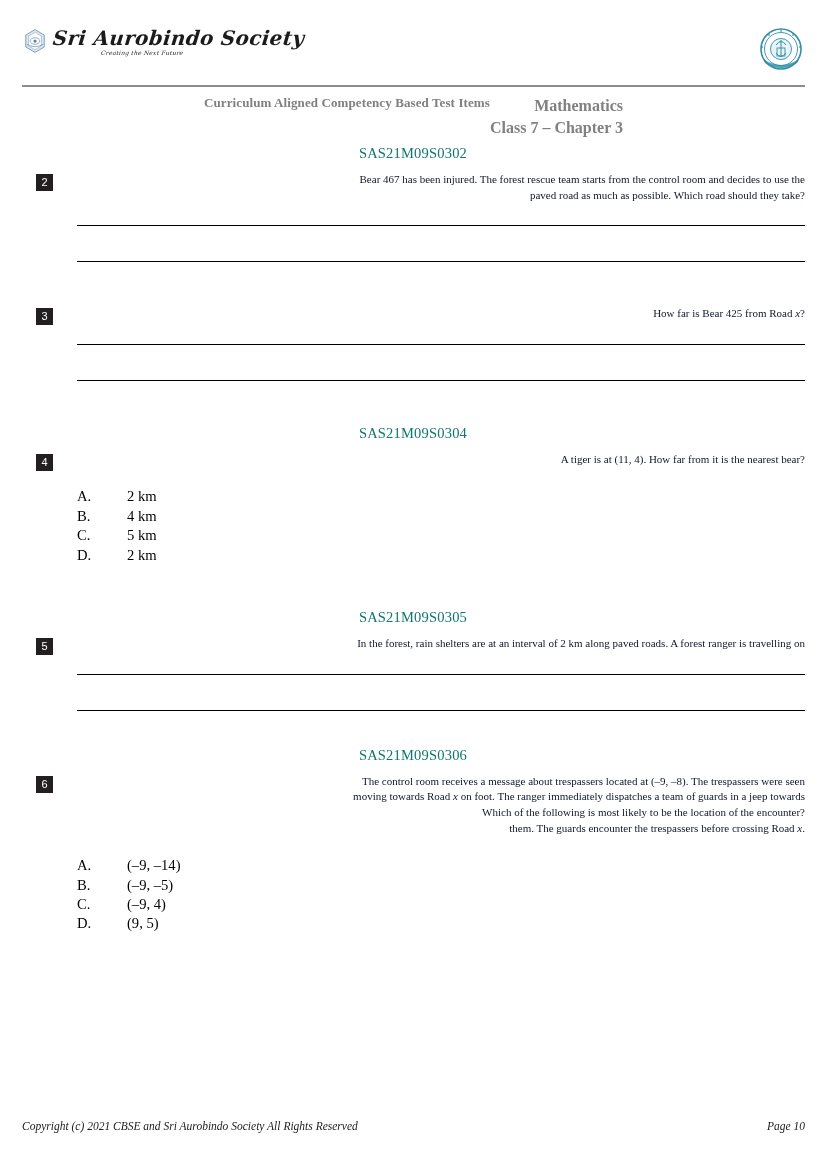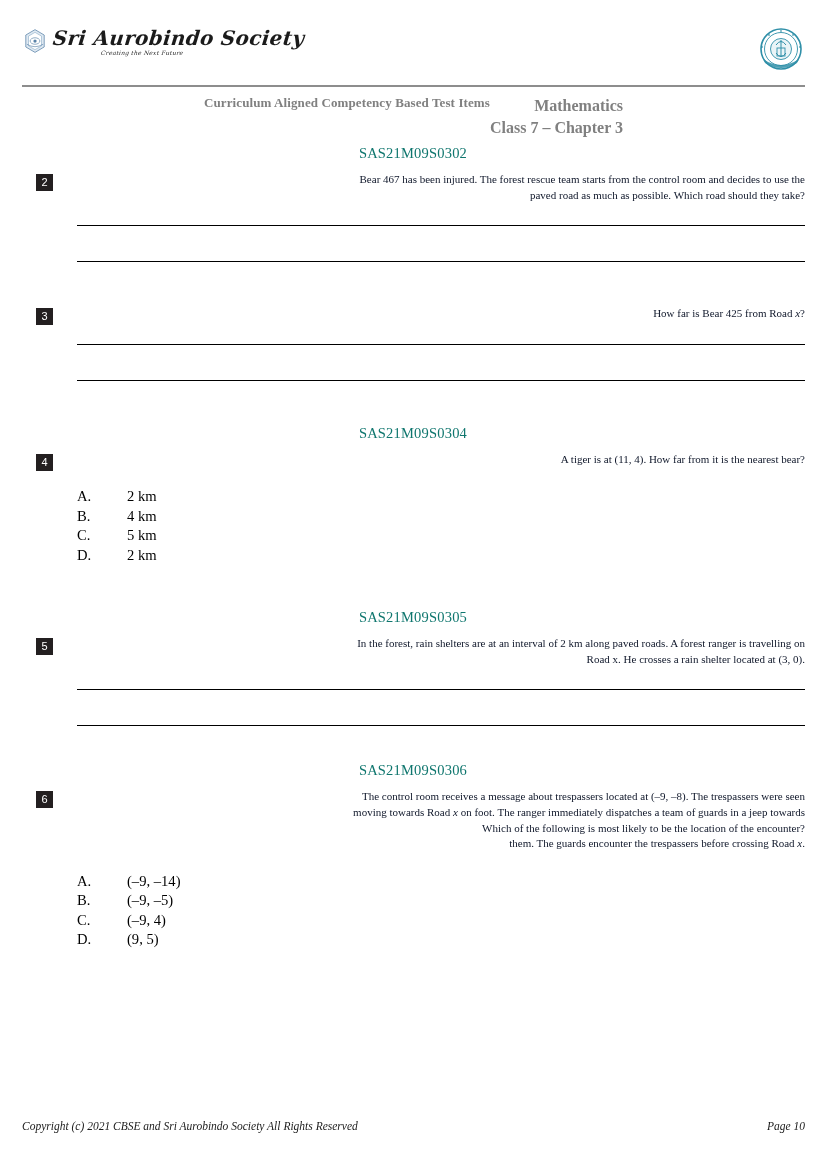--- a/index.html
+++ b/index.html
@@ -311,21 +311,20 @@
     </div>
 
     <div class="gap-lg"></div>
 
     <div class="item">
       <div class="item-code">SAS21M09S0305</div>
       <div class="item-body">
         <span class="item-num">5</span>
         <div class="item-stem">
           <span class="ln">In the forest, rain shelters are at an interval of 2 km along paved roads. A forest ranger is travelling on</span>
-          <span class="ln">Road x. He crosses a rain shelter located at (3, 0).</span>
         </div>
       </div>
       <div class="answer-lines">
         <div class="answer-line"></div>
         <div class="answer-line"></div>
       </div>
     </div>
 
     <div class="gap-md"></div>
 

